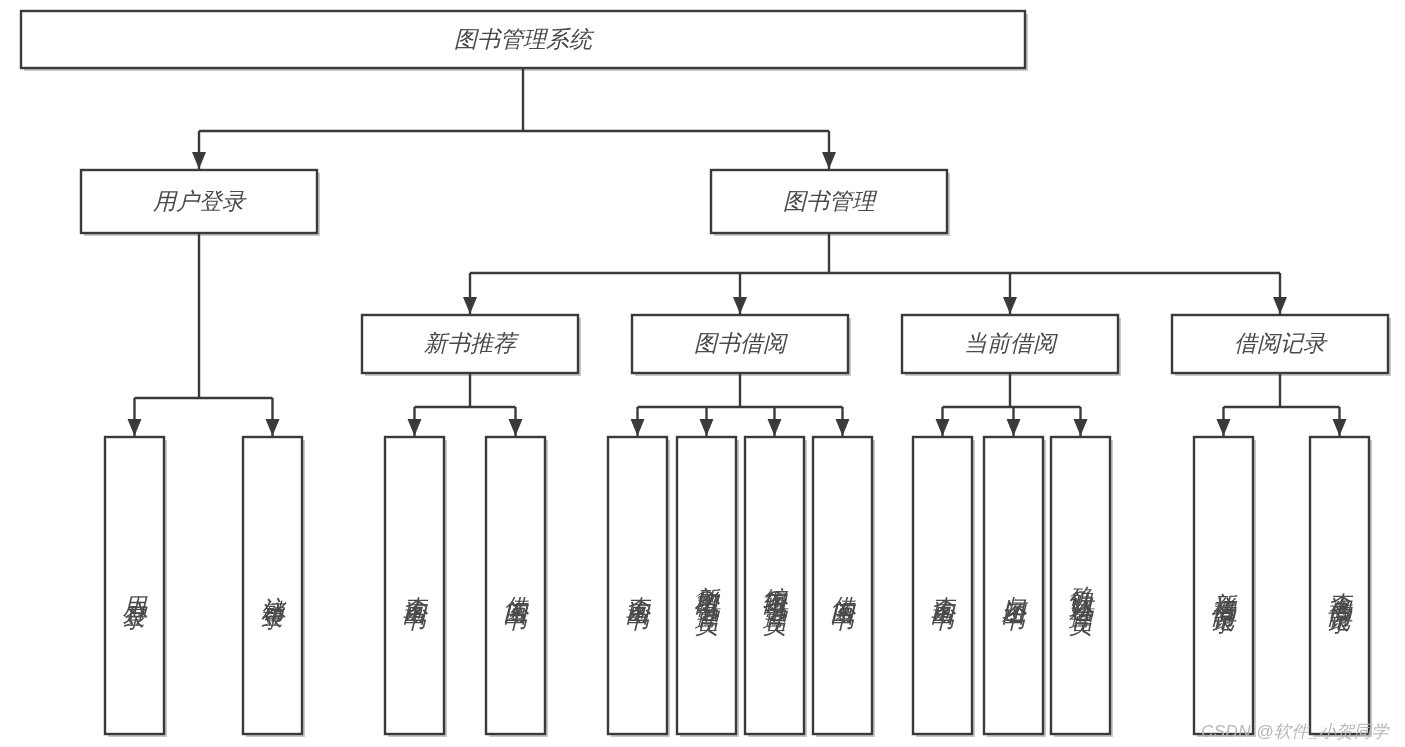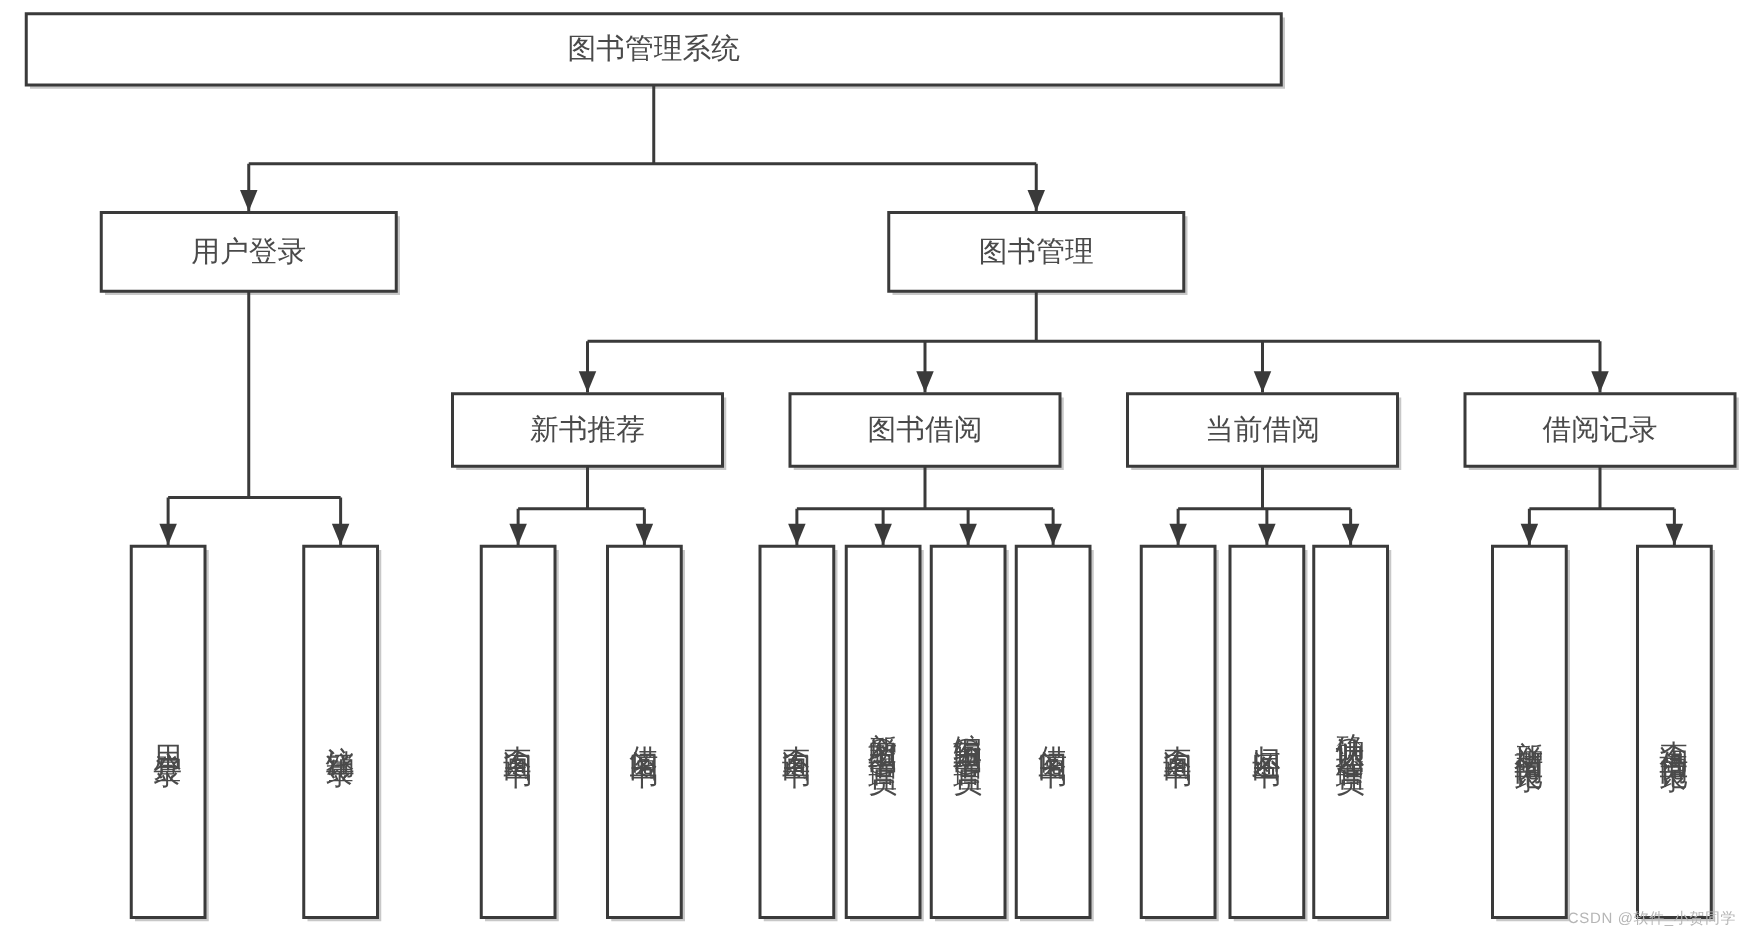--- a/index.html
+++ b/index.html
@@ -11,20 +11,21 @@
     width: 1405px;
     height: 747px;
     font-family: "Liberation Sans", "DejaVu Sans", sans-serif;
     overflow: hidden;
     position: relative;
   }
   #diagram-root {
     position: relative;
     width: 1405px;
     height: 747px;
+    font-style: italic;
   }
   svg#diagram-svg {
     position: absolute;
     left: 0;
     top: 0;
     width: 1405px;
     height: 747px;
   }
   .node-box {
     fill: #ffffff;
@@ -67,21 +68,21 @@
     letter-spacing: 4px;
     color: #4a4a4a;
     white-space: nowrap;
     text-align: center;
   }
   .watermark {
     position: absolute;
     right: 16px;
     bottom: 4px;
     font-family: "Liberation Sans", "DejaVu Sans", sans-serif;
-    font-size: 12px;
+    font-size: 17px;
     color: #b6b6b6;
     letter-spacing: 0.5px;
     user-select: none;
   }
 </style>
 </head>
 <body>
 
 <div id="diagram-root">
 

